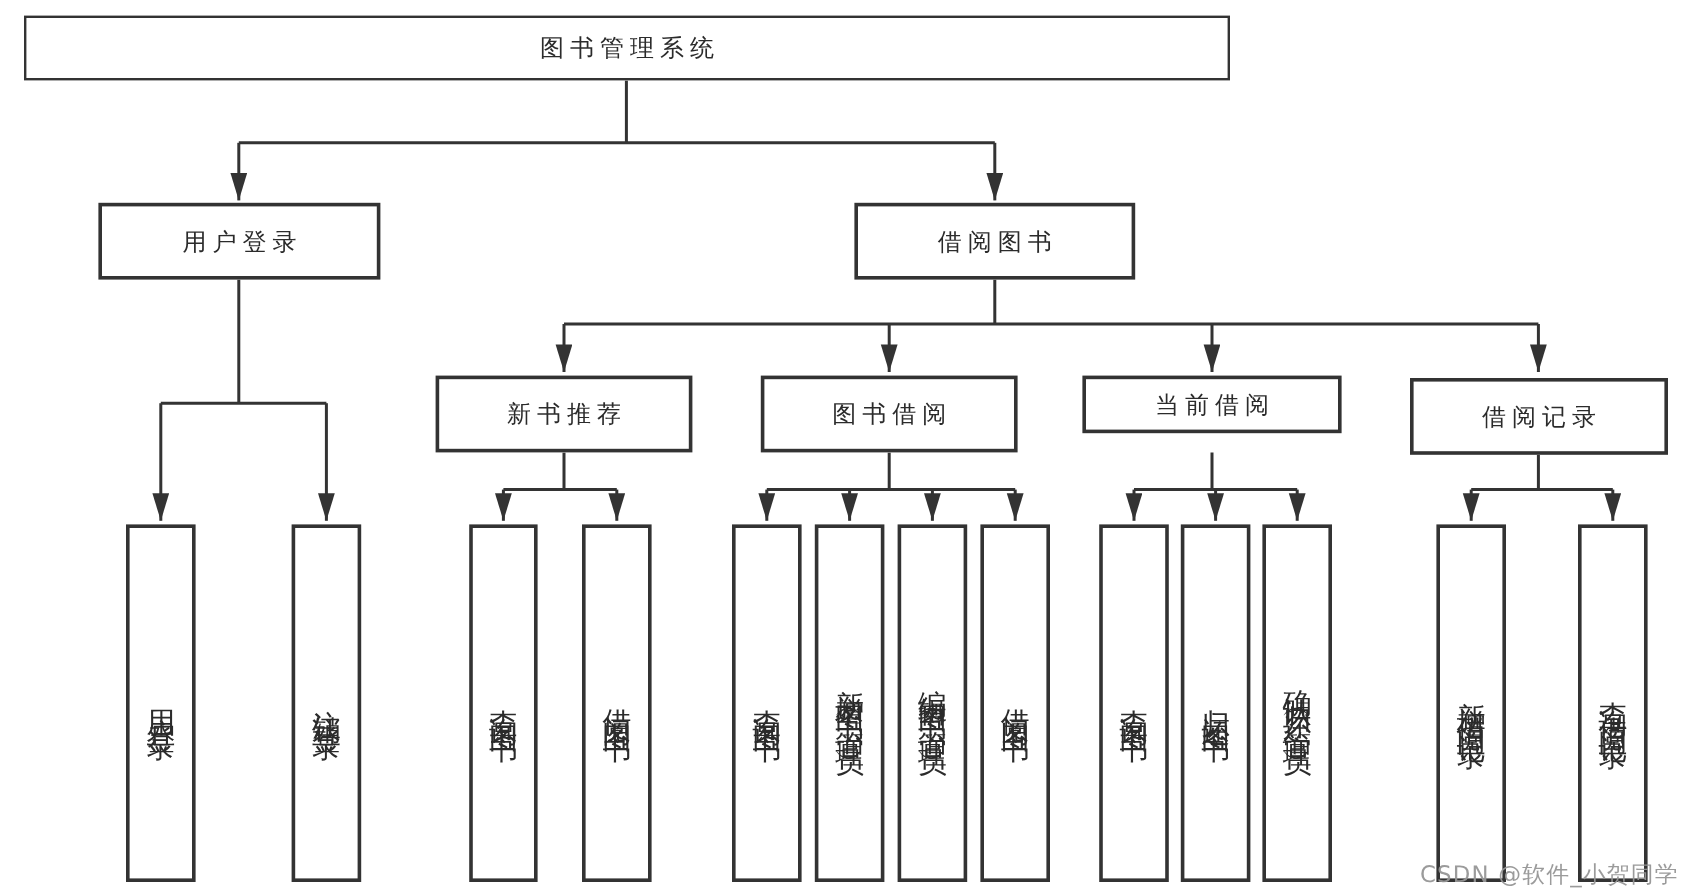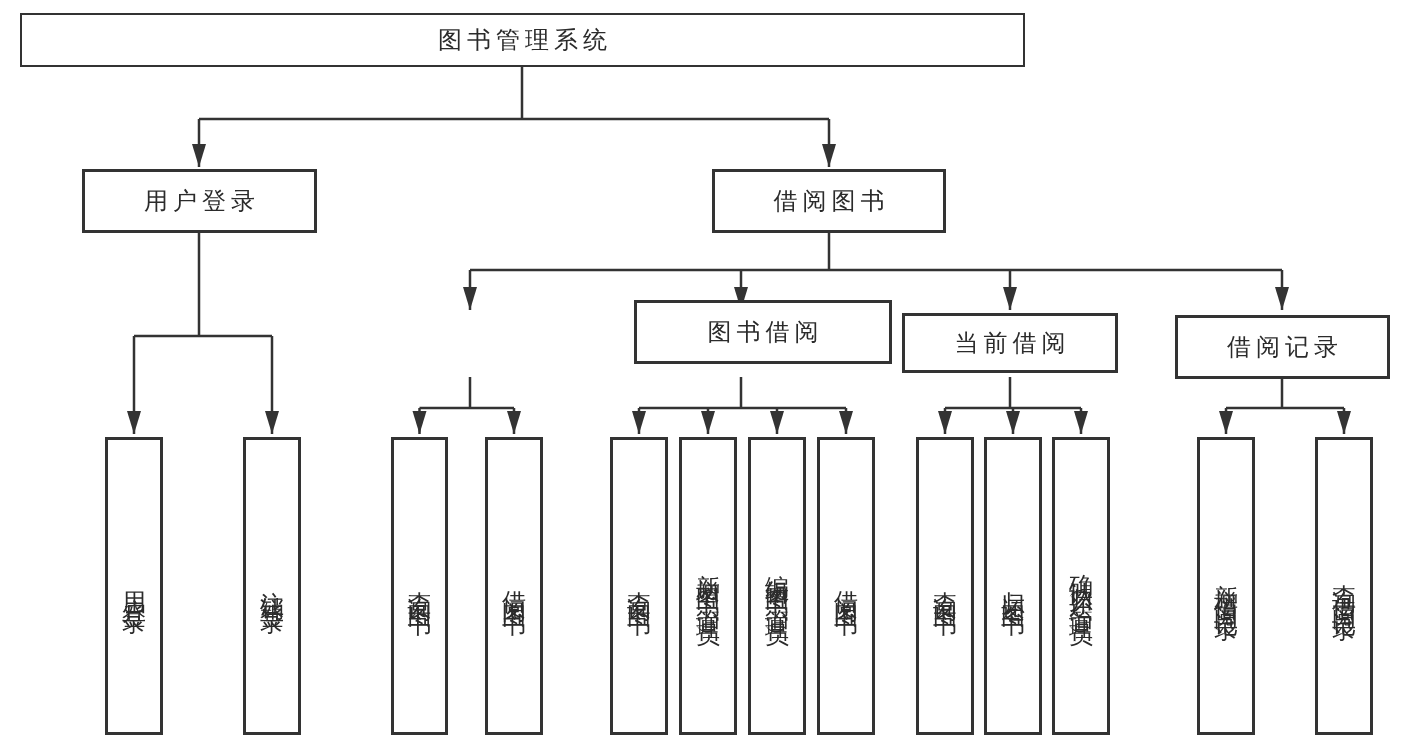--- a/index.html
+++ b/index.html
@@ -23,21 +23,21 @@
   }
   .box {
     position: absolute;
     box-sizing: border-box;
     border: 3px solid #333333;
     background: #ffffff;
     display: flex;
     align-items: center;
     justify-content: center;
     color: #2b2b2b;
-    font-size: 24px;
+    font-size: 20px;
     letter-spacing: 5px;
     white-space: nowrap;
     text-indent: 5px; 
   }
   .box.root { border-width: 2px; }
   .box.leaf {
     font-size: 24px;
     letter-spacing: 0;
     text-indent: 0;
     white-space: normal;
@@ -103,24 +103,27 @@
     <span>图书管理系统</span>
   </div>
 
   <div class="box" style="left:82px;top:169px;width:235px;height:64px">
     <span>用户登录</span>
   </div>
   <div class="box" style="left:712px;top:169px;width:234px;height:64px">
     <span>借阅图书</span>
   </div>
 
-  <div class="box" style="left:634px;top:300px;width:258px;height:64px">
+  <div class="box" style="left:363px;top:313px;width:214px;height:64px">
+    <span>新书推荐</span>
+  </div>
+  <div class="box" style="left:634px;top:313px;width:214px;height:64px">
     <span>图书借阅</span>
   </div>
-  <div class="box" style="left:902px;top:313px;width:216px;height:60px">
+  <div class="box" style="left:902px;top:313px;width:216px;height:48px">
     <span>当前借阅</span>
   </div>
   <div class="box" style="left:1175px;top:315px;width:215px;height:64px">
     <span>借阅记录</span>
   </div>
 
   <div class="box leaf" style="left:105px;top:437px;width:58px;height:298px">
     <span class="vtext">用户登录</span>
   </div>
   <div class="box leaf" style="left:243px;top:437px;width:58px;height:298px">
@@ -157,14 +160,15 @@
     <span class="vtext">确认归还（管理员）</span>
   </div>
 
   <div class="box leaf" style="left:1197px;top:437px;width:58px;height:298px">
     <span class="vtext">新增借阅记录</span>
   </div>
   <div class="box leaf" style="left:1315px;top:437px;width:58px;height:298px">
     <span class="vtext">查询借阅记录</span>
   </div>
 
+  <div class="watermark">CSDN @软件_小贺同学</div>
 
 </div>
 
 </body></html>

